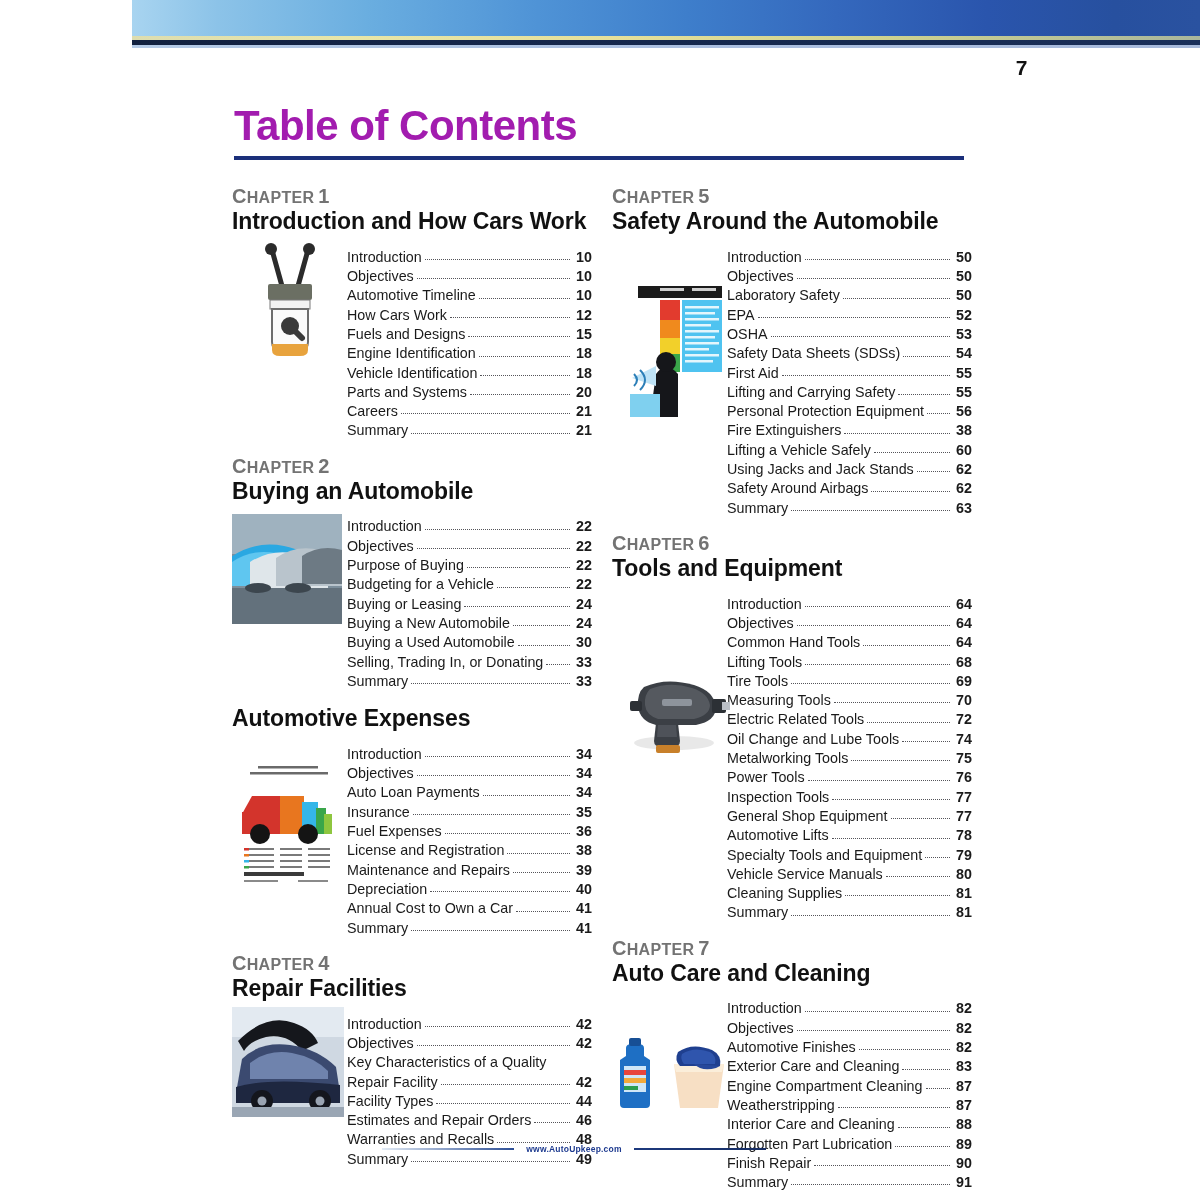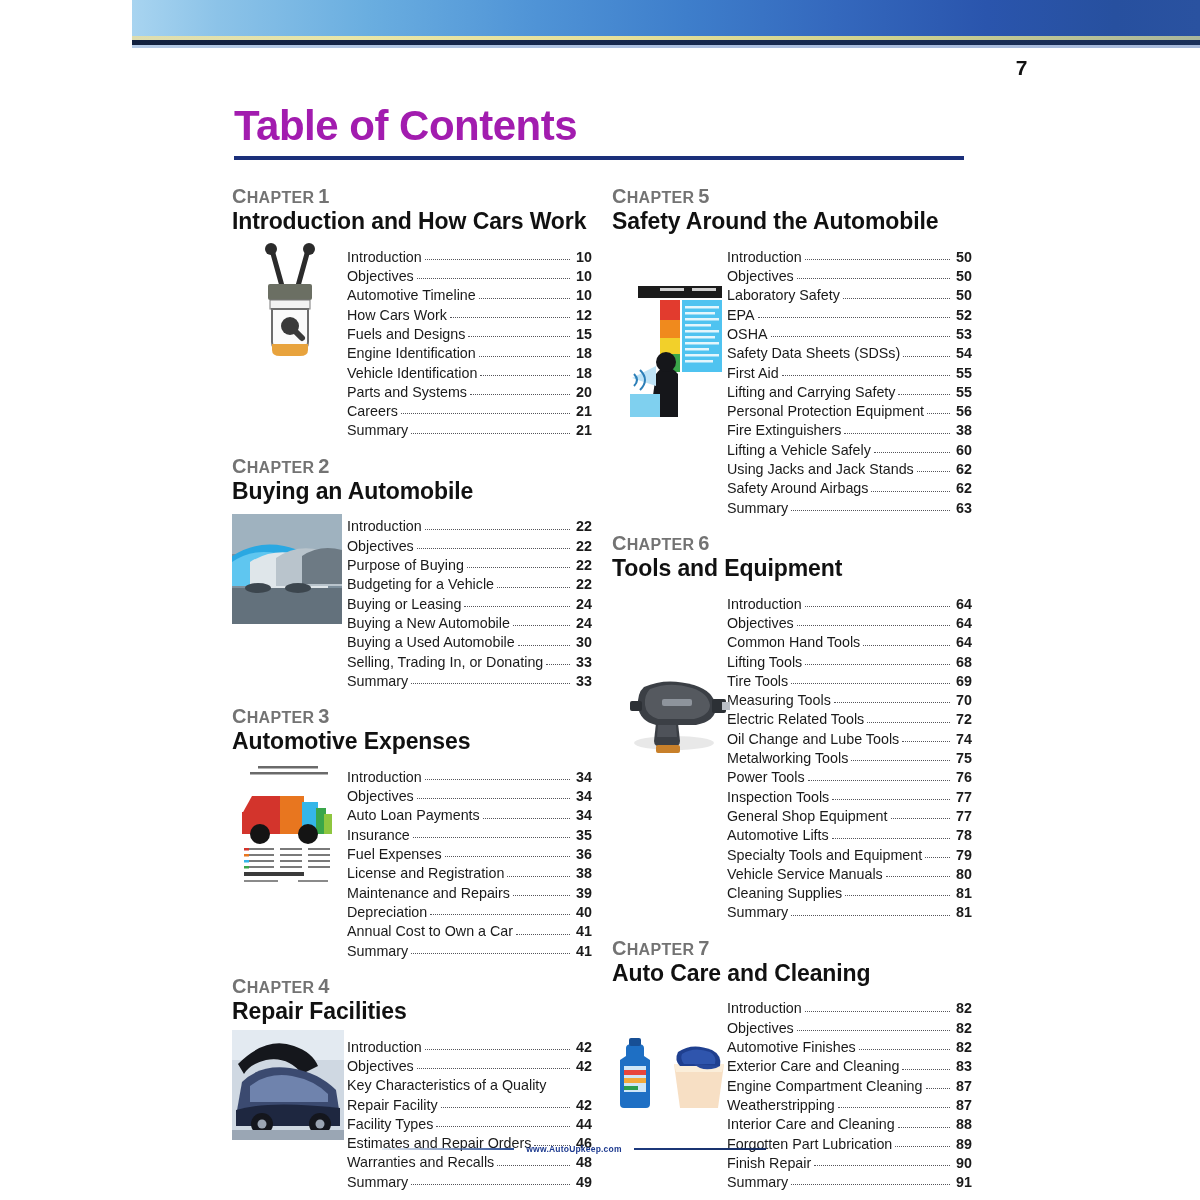--- a/index.html
+++ b/index.html
@@ -376,21 +376,20 @@
             <span class="epage">33</span>
           </div>
           <div class="entry">
             <span class="etext">Summary</span>
             <span class="leader"></span>
             <span class="epage">33</span>
           </div>
         </div>
       </div>
       <div class="chapter" style="margin-bottom: 18px;">
-        <div class="chapter-label"><span class="word"><span class="cap">C</span>HAPTER</span><span class="num">3</span></div>
         <div class="chapter-title">Automotive Expenses</div>
         <div class="thumb th-van"><svg viewBox="0 0 110 125" width="110" height="125">
         <rect width="110" height="125" fill="#ffffff"></rect>
         <g fill="#6a6a6a">
           <rect x="22" y="4" width="60" height="2.5"></rect>
           <rect x="14" y="10" width="78" height="2.5"></rect>
         </g>
         <path d="M6 52 L16 34 L56 34 L62 52 Z" fill="#d3342c"></path>
         <rect x="6" y="50" width="50" height="22" fill="#d3342c"></rect>
         <rect x="44" y="34" width="24" height="38" fill="#e8761f"></rect>

